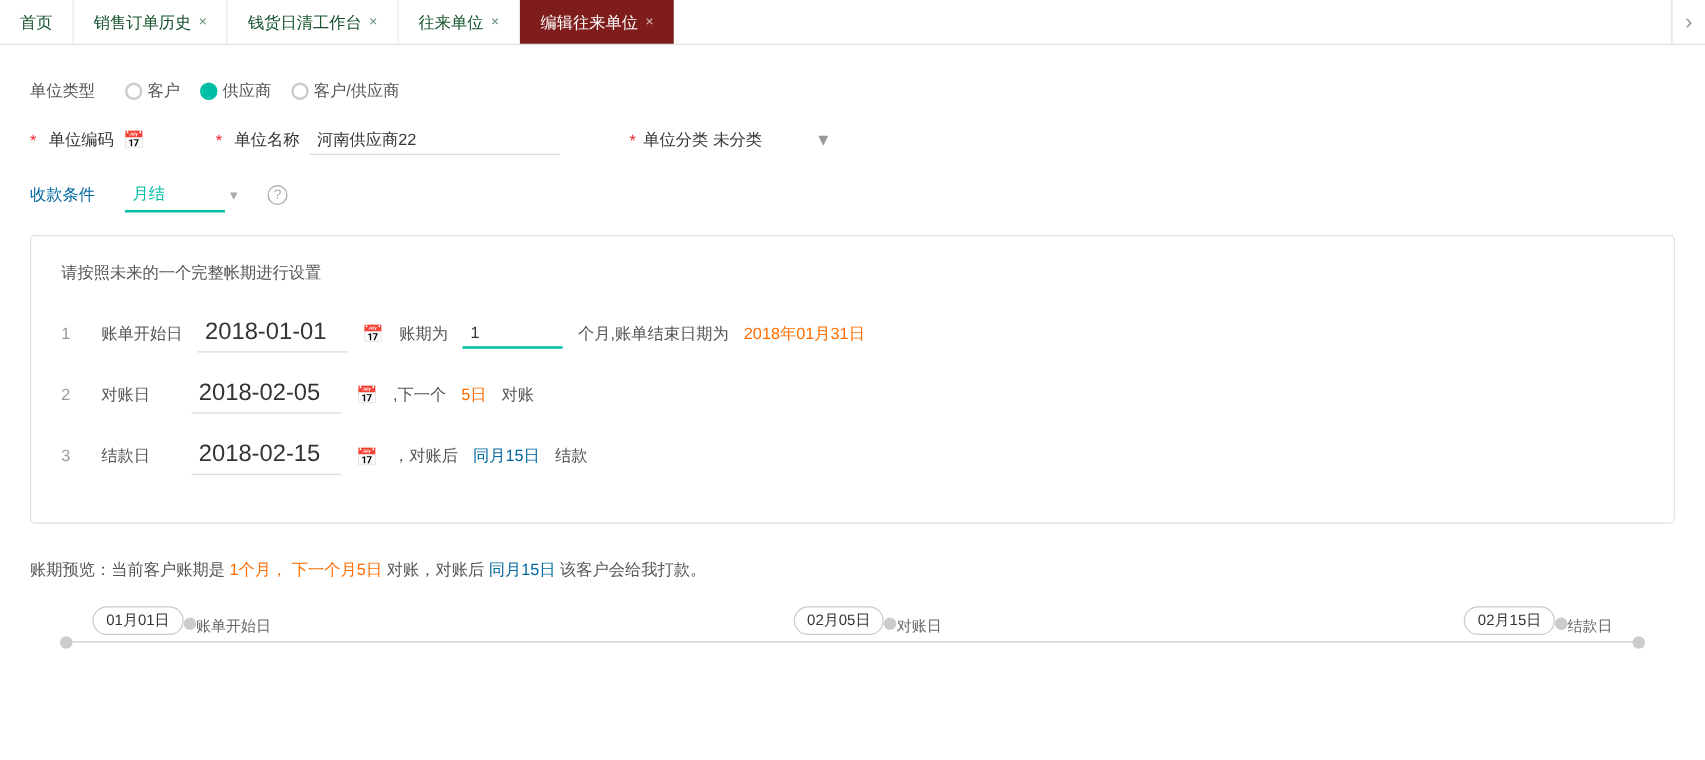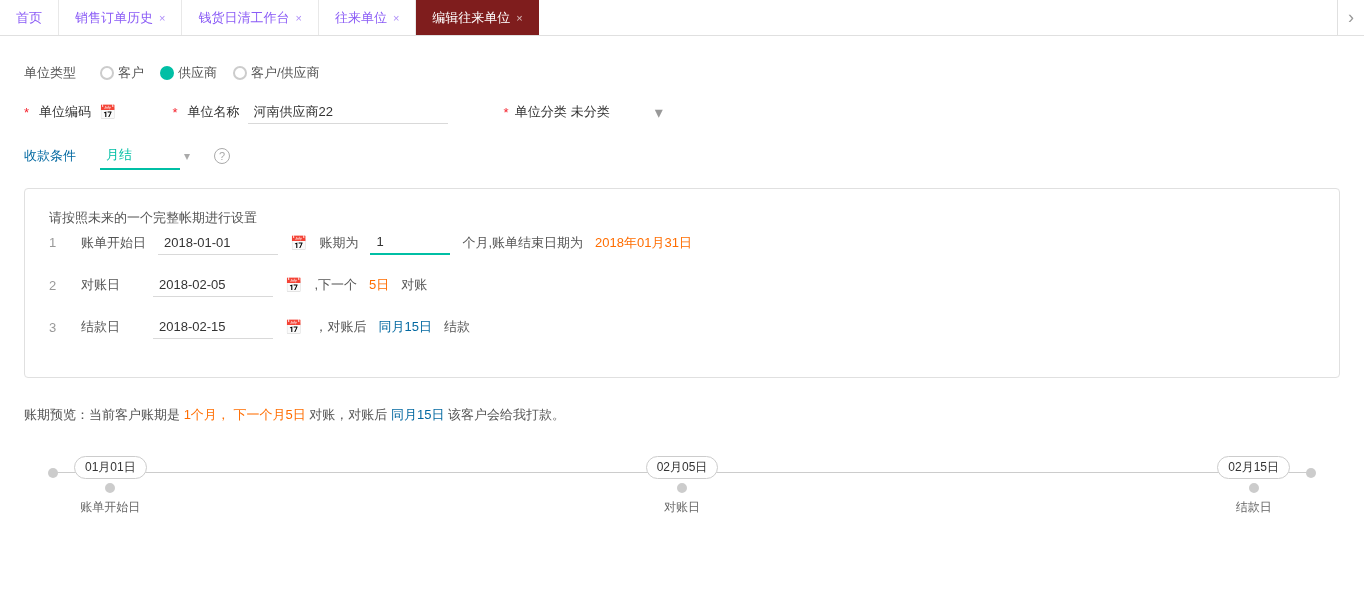--- a/index.html
+++ b/index.html
@@ -13,21 +13,21 @@
       border-bottom: 1px solid #e0e0e0;
       height: 36px;
     }
     .tab {
       display: flex;
       align-items: center;
       padding: 0 16px;
       cursor: pointer;
       white-space: nowrap;
       font-size: 13px;
-      color: #8b5cf6;
+      color: #14532d;
       border-right: 1px solid #e8e8e8;
       gap: 6px;
       height: 100%;
     }
     .tab.active {
       background: #7f1d1d;
       color: #fff;
       border-right: none;
     }
     .tab .close-btn {
@@ -146,21 +146,21 @@
     
     .settings-box {
       border: 1px solid #e0e0e0;
       border-radius: 4px;
       padding: 20px 24px;
       margin-bottom: 16px;
     }
     .settings-title {
       font-size: 13px;
       color: #555;
-      margin-bottom: 3px;
+      margin-bottom: 24px;
     }
 
     
     .setting-row {
       display: flex;
       align-items: center;
       margin-bottom: 18px;
       gap: 12px;
     }
     .row-num {
@@ -170,21 +170,21 @@
     }
     .row-label {
       font-size: 13px;
       color: #555;
       min-width: 60px;
     }
     .date-input {
       border: none;
       border-bottom: 1px solid #d9d9d9;
       padding: 4px 6px;
-      font-size: 13px;
+      font-size: 19px;
       color: #333;
       width: 120px;
       outline: none;
       background: transparent;
     }
     .row-text { font-size: 13px; color: #555; }
     .period-input {
       border: none;
       border-bottom: 2px solid #00bfa5;
       padding: 4px 6px;
@@ -199,25 +199,24 @@
 
     
     .preview-section { padding: 12px 0 0 0; }
     .preview-text {
       font-size: 13px;
       color: #555;
       margin-bottom: 20px;
     }
     .timeline-node {
       display: flex;
-      flex-direction: column;
+      flex-direction: row;
       align-items: center;
       position: relative;
       z-index: 1;
-      margin-top: 12px;
     }
     .node-dot {
       width: 10px; height: 10px;
       border-radius: 50%;
       background: #ccc;
       border: 2px solid #ccc;
     }
     .node-label-top {
       font-size: 12px;
       color: #333;

